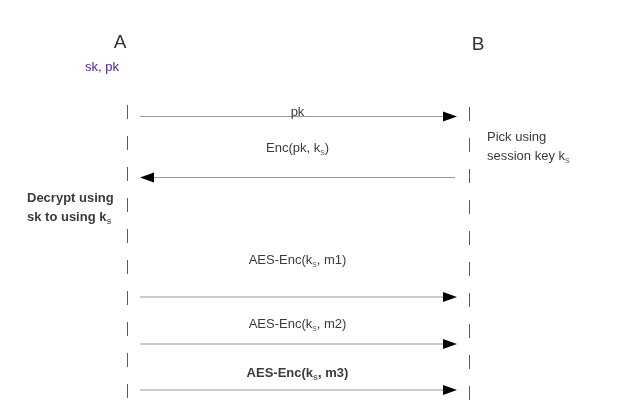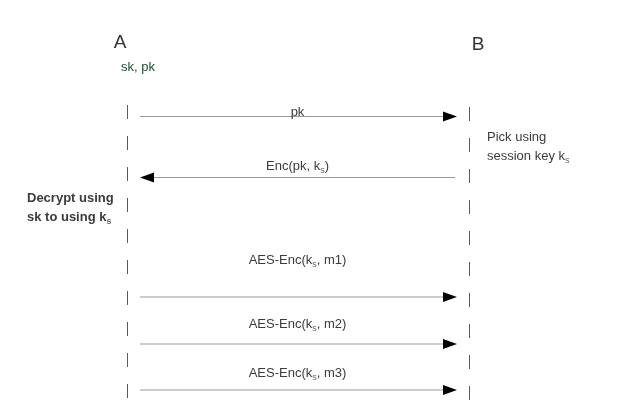--- a/index.html
+++ b/index.html
@@ -24,23 +24,23 @@
   .actor-name {
     position: absolute;
     width: 40px;
     text-align: center;
     font-size: 19px;
     color: #333333;
   }
   .actor-keys {
     position: absolute;
     width: 70px;
-    text-align: right;
+    text-align: left;
     font-size: 13px;
-    color: #14532d;
+    color: #4c1d95;
   }
   .msg-label {
     position: absolute;
     left: 140px;
     width: 315px;
     text-align: center;
     font-size: 13px;
     color: #3b3b3b;
     white-space: nowrap;
   }
@@ -84,27 +84,27 @@
     <line x1="140" y1="390" x2="444" y2="390" stroke="#999999" stroke-width="1"></line>
     <polygon points="443,385 443,395 457,390" fill="#000000"></polygon>
   </svg>
 
   <div class="actor-name" style="left:100px; top:31px;">A</div>
   <div class="actor-keys" style="left:85px; top:59px;">sk, pk</div>
   <div class="actor-name" style="left:458px; top:33px;">B</div>
 
   <div class="msg-label" style="top:104px;"><span>pk</span><span class="sub"></span><span></span></div>
 
-  <div class="msg-label" style="top:158px;"><span>Enc(pk, k</span><span class="sub">s</span><span>)</span></div>
+  <div class="msg-label" style="top:140px;"><span>Enc(pk, k</span><span class="sub">s</span><span>)</span></div>
 
   <div class="msg-label" style="top:252px;"><span>AES-Enc(k</span><span class="sub">s</span><span>, m1)</span></div>
 
   <div class="msg-label" style="top:316px;"><span>AES-Enc(k</span><span class="sub">s</span><span>, m2)</span></div>
 
-  <div class="msg-label" style="top:365px;"><span>AES-Enc(k</span><span class="sub">s</span><span>, m3)</span></div>
+  <div class="msg-label" style="top:365px;font-weight:bold;"><span>AES-Enc(k</span><span class="sub">s</span><span>, m3)</span></div>
 
   <div class="note" style="left:487px; top:127px;">
     <div>Pick using</div>
     <div><span>session key k</span><span class="sub">s</span></div>
   </div>
 
   <div class="note" style="left:27px; top:188px;font-weight:bold;">
     <div>Decrypt using</div>
     <div><span>sk to using k</span><span class="sub">s</span></div>
   </div>

